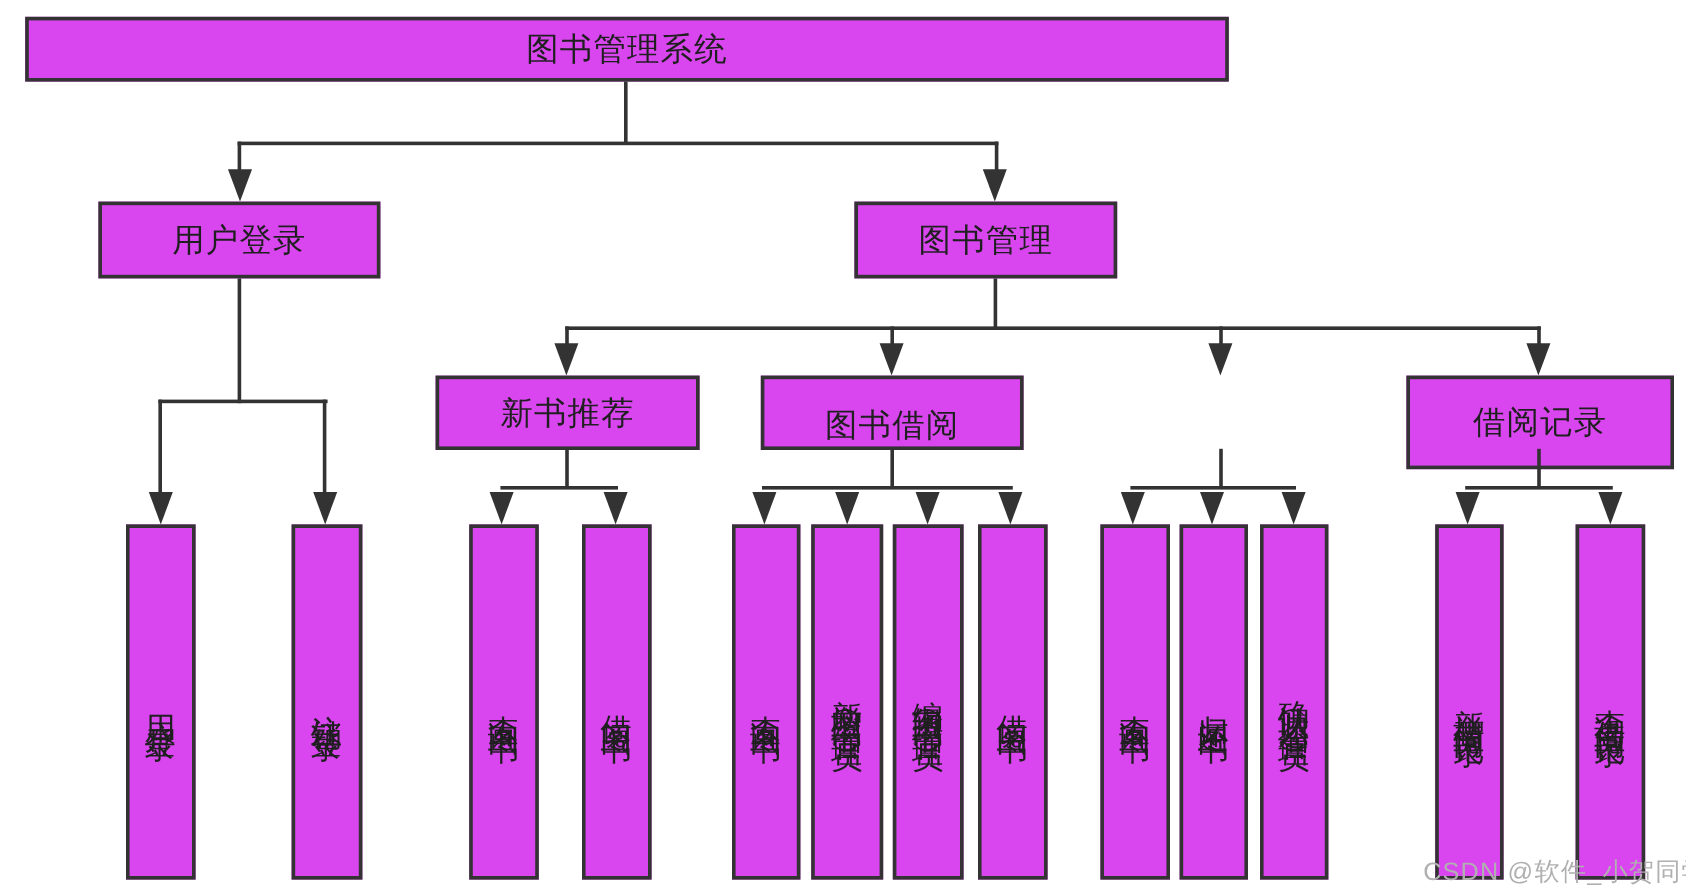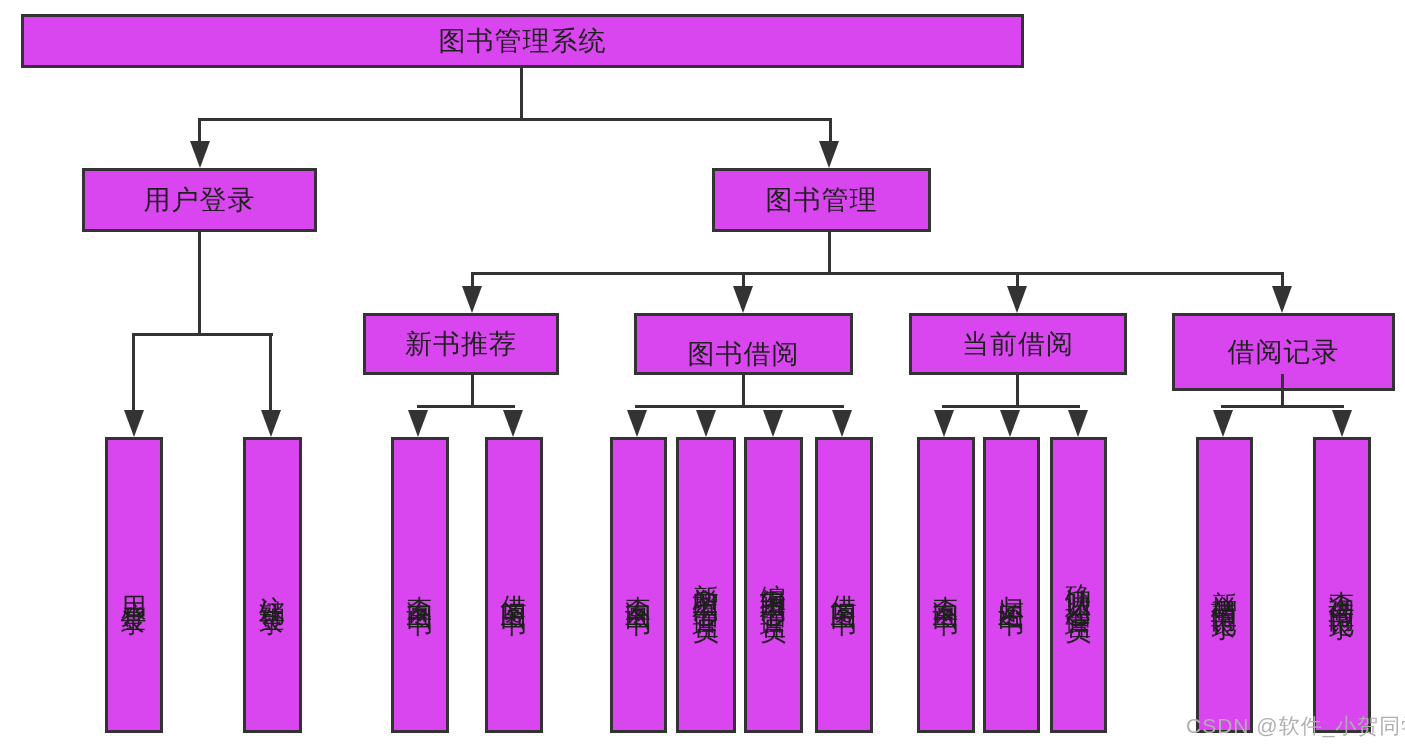--- a/index.html
+++ b/index.html
@@ -63,28 +63,25 @@
   <div class="line" style="left:471px;top:272px;width:813px;height:3px;"></div>
   <div class="line" style="left:471px;top:272px;width:3px;height:18px;"></div>
   <div class="arrow" style="left:462px;top:286px;"></div>
   <div class="line" style="left:742px;top:272px;width:3px;height:18px;"></div>
   <div class="arrow" style="left:733px;top:286px;"></div>
   <div class="line" style="left:1016px;top:272px;width:3px;height:18px;"></div>
   <div class="arrow" style="left:1007px;top:286px;"></div>
   <div class="line" style="left:1281px;top:272px;width:3px;height:18px;"></div>
   <div class="arrow" style="left:1272px;top:286px;"></div>
 
-  <div class="box" style="left:363px;top:313px;width:196px;height:62px;">
+  <div class="box" style="left:363px;top:313px;width:220px;height:62px;">
     <span>新书推荐</span>
   </div>
   <div class="box" style="left:634px;top:313px;width:219px;height:62px;align-items:flex-end;">
     <span>图书借阅</span>
-  </div>
-  <div class="box" style="left:909px;top:313px;width:218px;height:62px;">
-    <span>当前借阅</span>
   </div>
   <div class="box" style="left:1172px;top:313px;width:223px;height:78px;">
     <span>借阅记录</span>
   </div>
 
   <div class="line" style="left:471px;top:374px;width:3px;height:33px;"></div>
   <div class="line" style="left:417px;top:405px;width:98px;height:3px;"></div>
   <div class="arrow" style="left:408px;top:410px;"></div>
   <div class="arrow" style="left:503px;top:410px;"></div>
 

